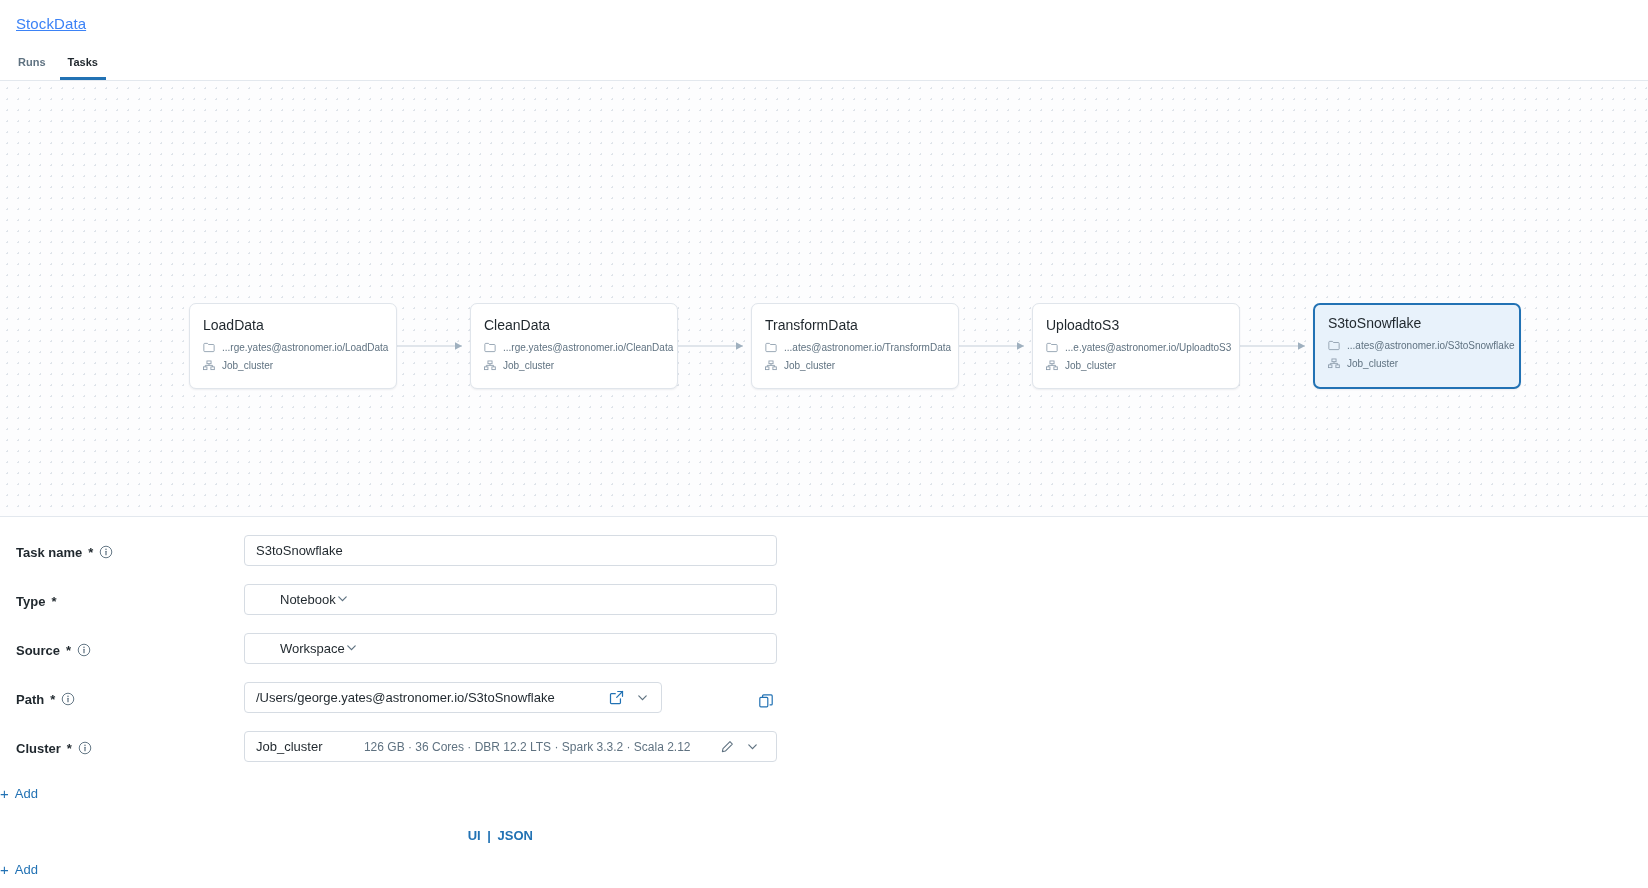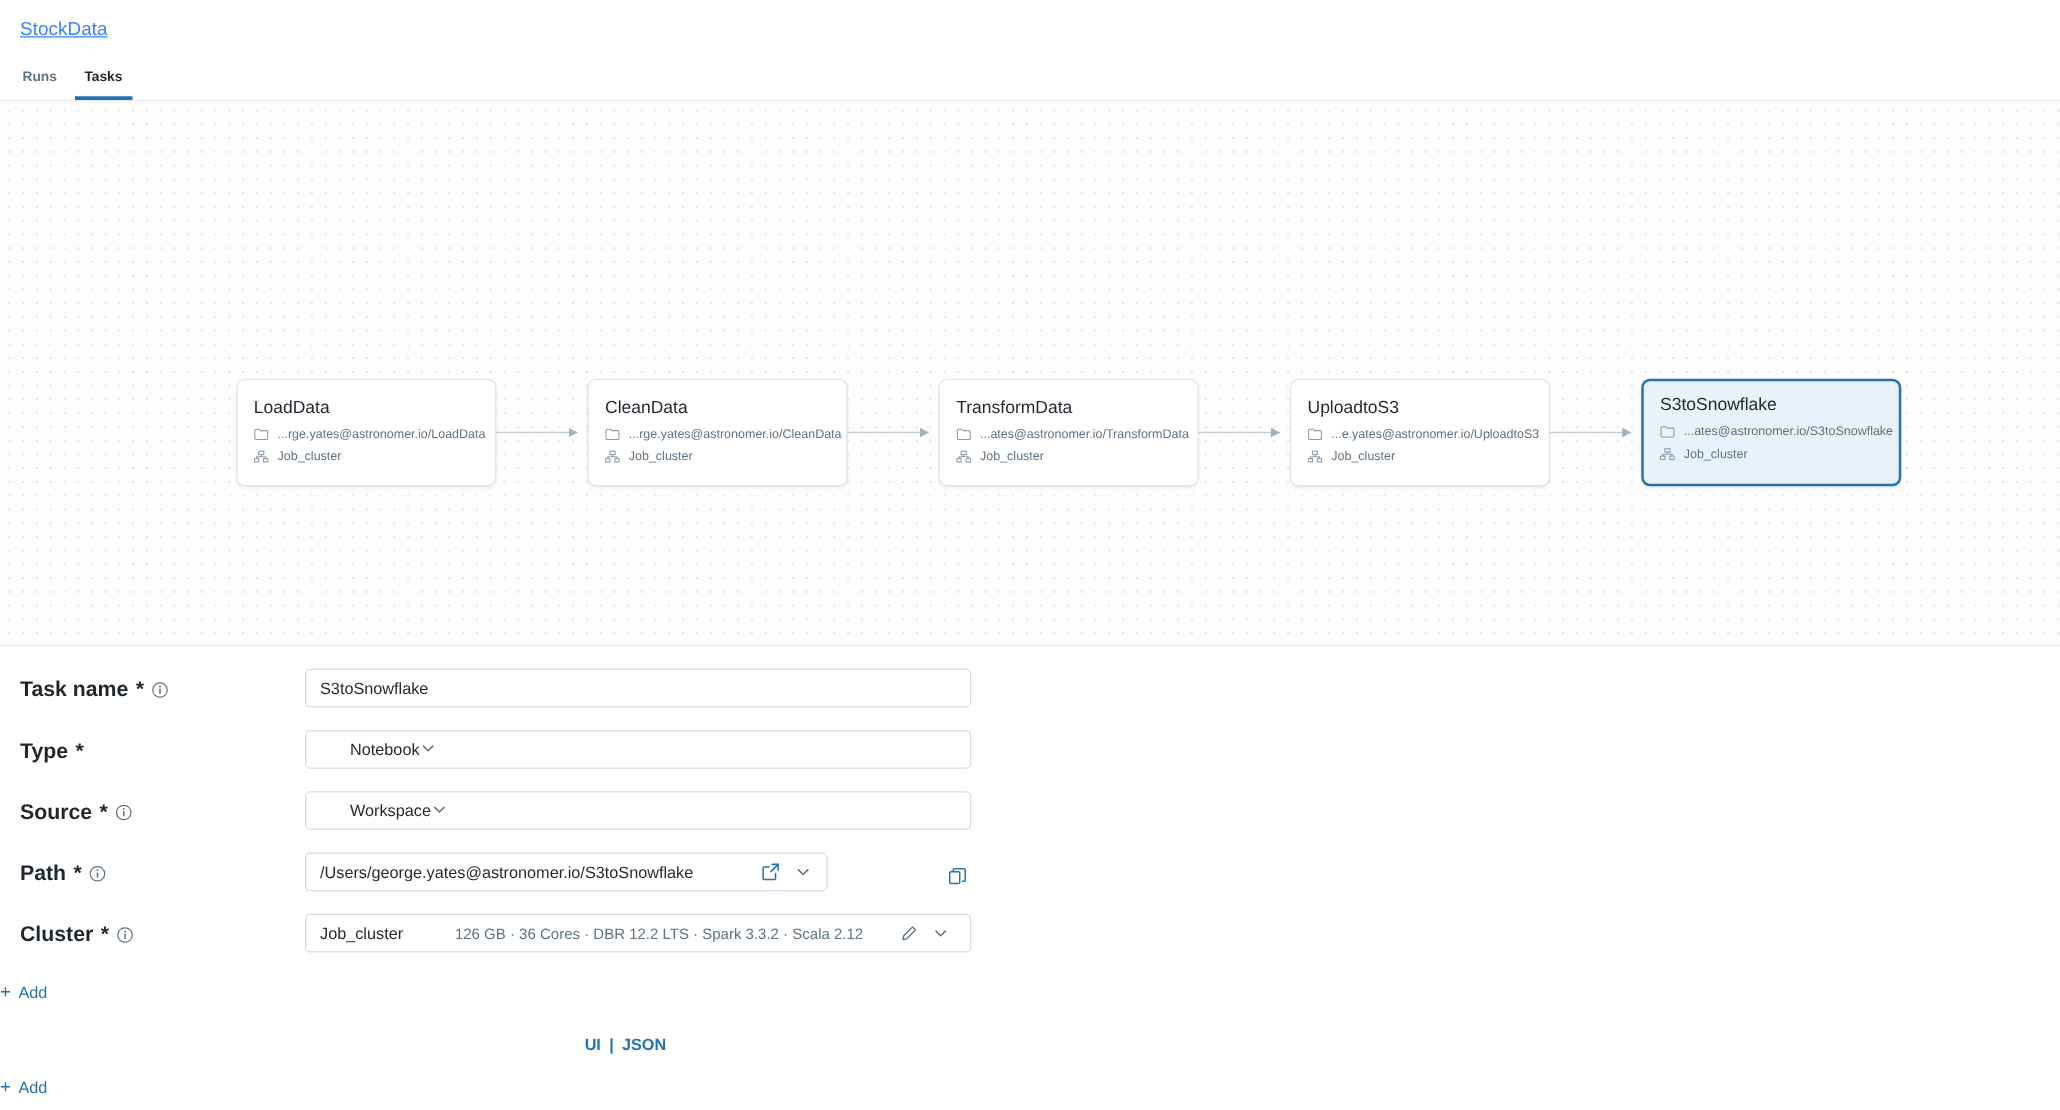--- a/index.html
+++ b/index.html
@@ -109,21 +109,21 @@
   }
   .frow {
     display: flex;
     align-items: flex-start;
     min-height: 40px;
     margin-bottom: 0;
   }
   .flabel {
     width: 244px;
     padding-left: 16px;
-    font-size: 17px;
+    font-size: 13px;
     font-weight: 700;
     color: #1f272d;
     display: flex;
     align-items: center;
     gap: 6px;
     height: 34px;
   }
   .req { font-weight: 700; }
   .info-icon { display: inline-flex; }
   .fctl { position: relative; }

